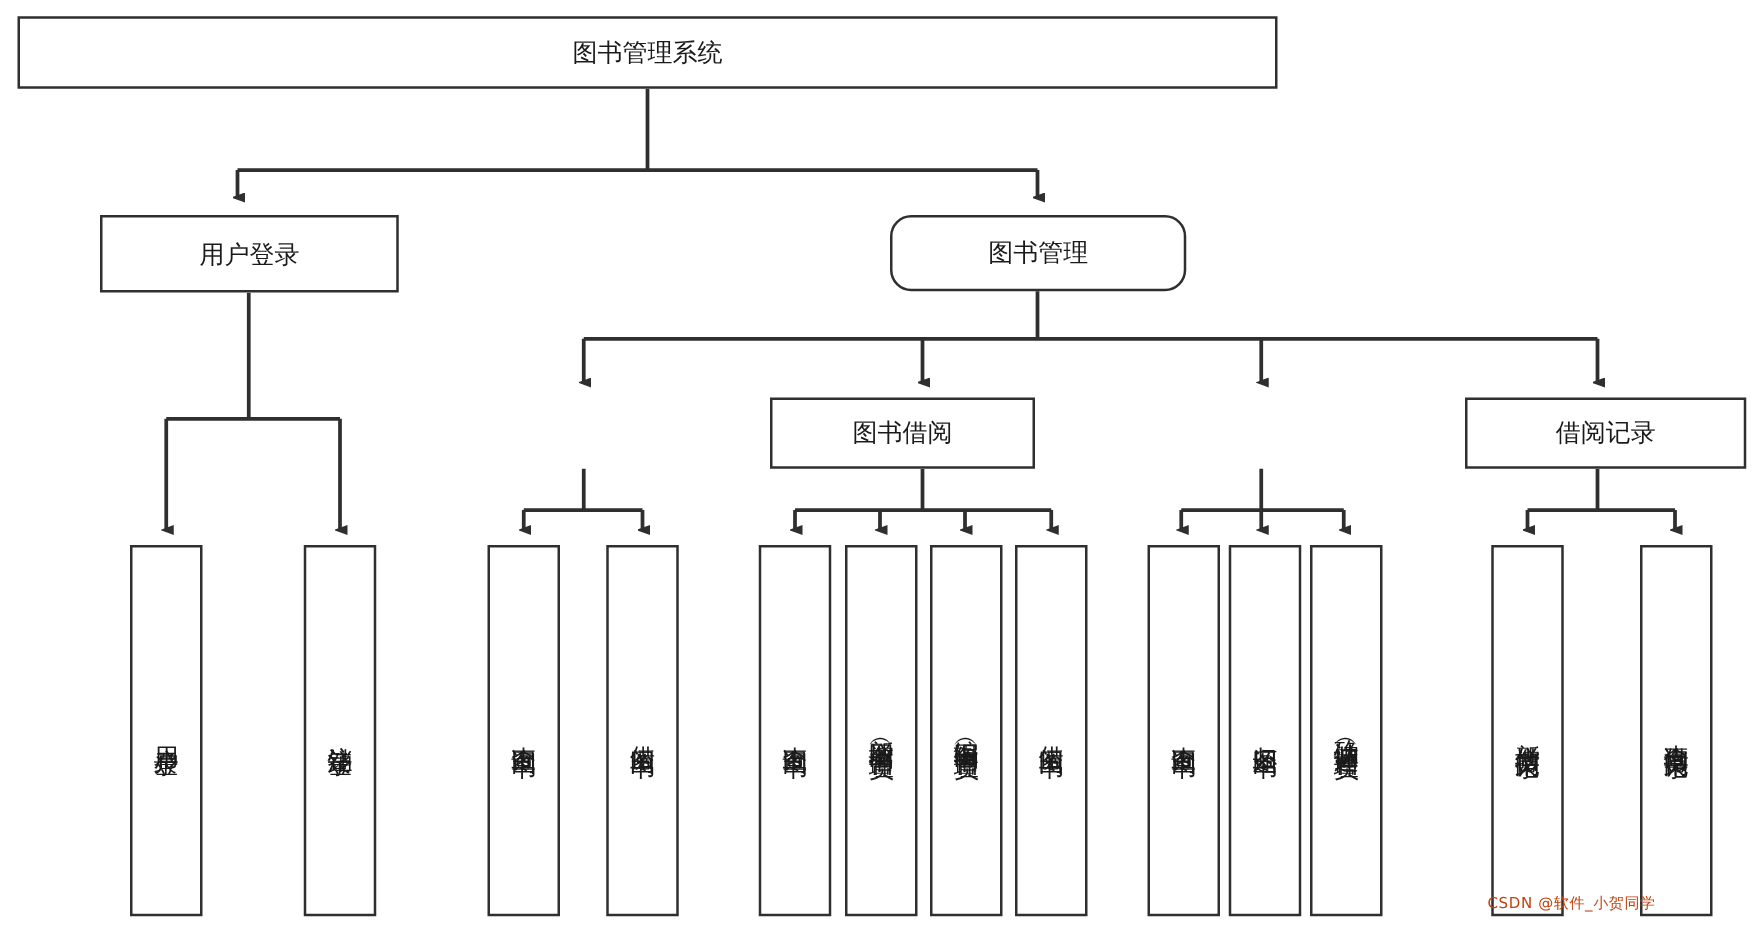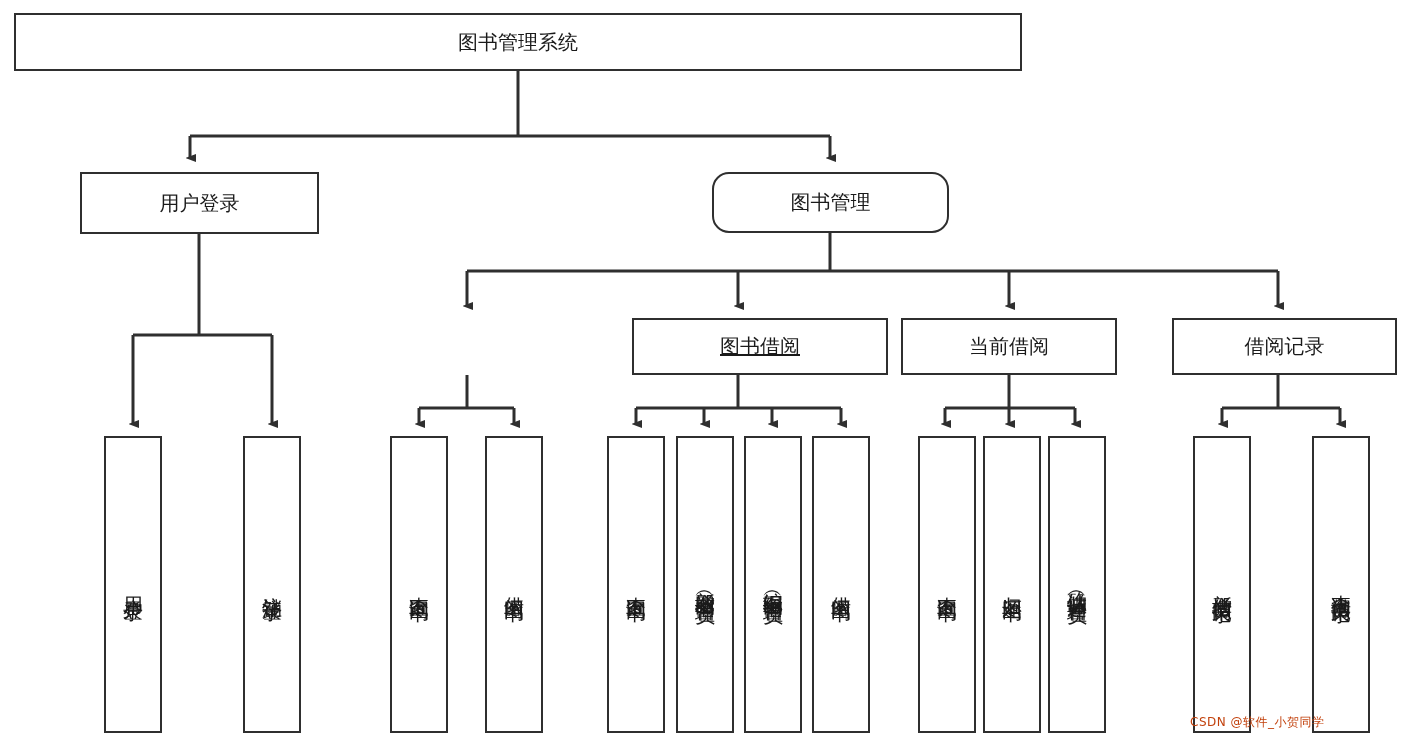--- a/index.html
+++ b/index.html
@@ -124,25 +124,22 @@
     <span class="label">图书管理系统</span>
   </div>
 
   <div class="node n-h" style="left:80px; top:172px; width:239px; height:62px;">
     <span class="label">用户登录</span>
   </div>
   <div class="node n-h" style="left:712px; top:172px; width:237px; height:61px;border-radius:17px;">
     <span class="label">图书管理</span>
   </div>
 
-  <div class="node n-h" style="left:632px; top:318px; width:256px; height:57px;text-decoration:underline;">
+  <div class="node n-h" style="left:616px; top:318px; width:212px; height:57px;">
     <span class="label">图书借阅</span>
-  </div>
-  <div class="node n-h" style="left:901px; top:318px; width:216px; height:57px;">
-    <span class="label">当前借阅</span>
   </div>
   <div class="node n-h" style="left:1172px; top:318px; width:225px; height:57px;">
     <span class="label">借阅记录</span>
   </div>
 
   <div class="node n-v" style="left:104px; top:436px; width:58px; height:297px;">
     <span class="label">用户登录</span>
   </div>
   <div class="node n-v" style="left:243px; top:436px; width:58px; height:297px;">
     <span class="label">注销登录</span>

